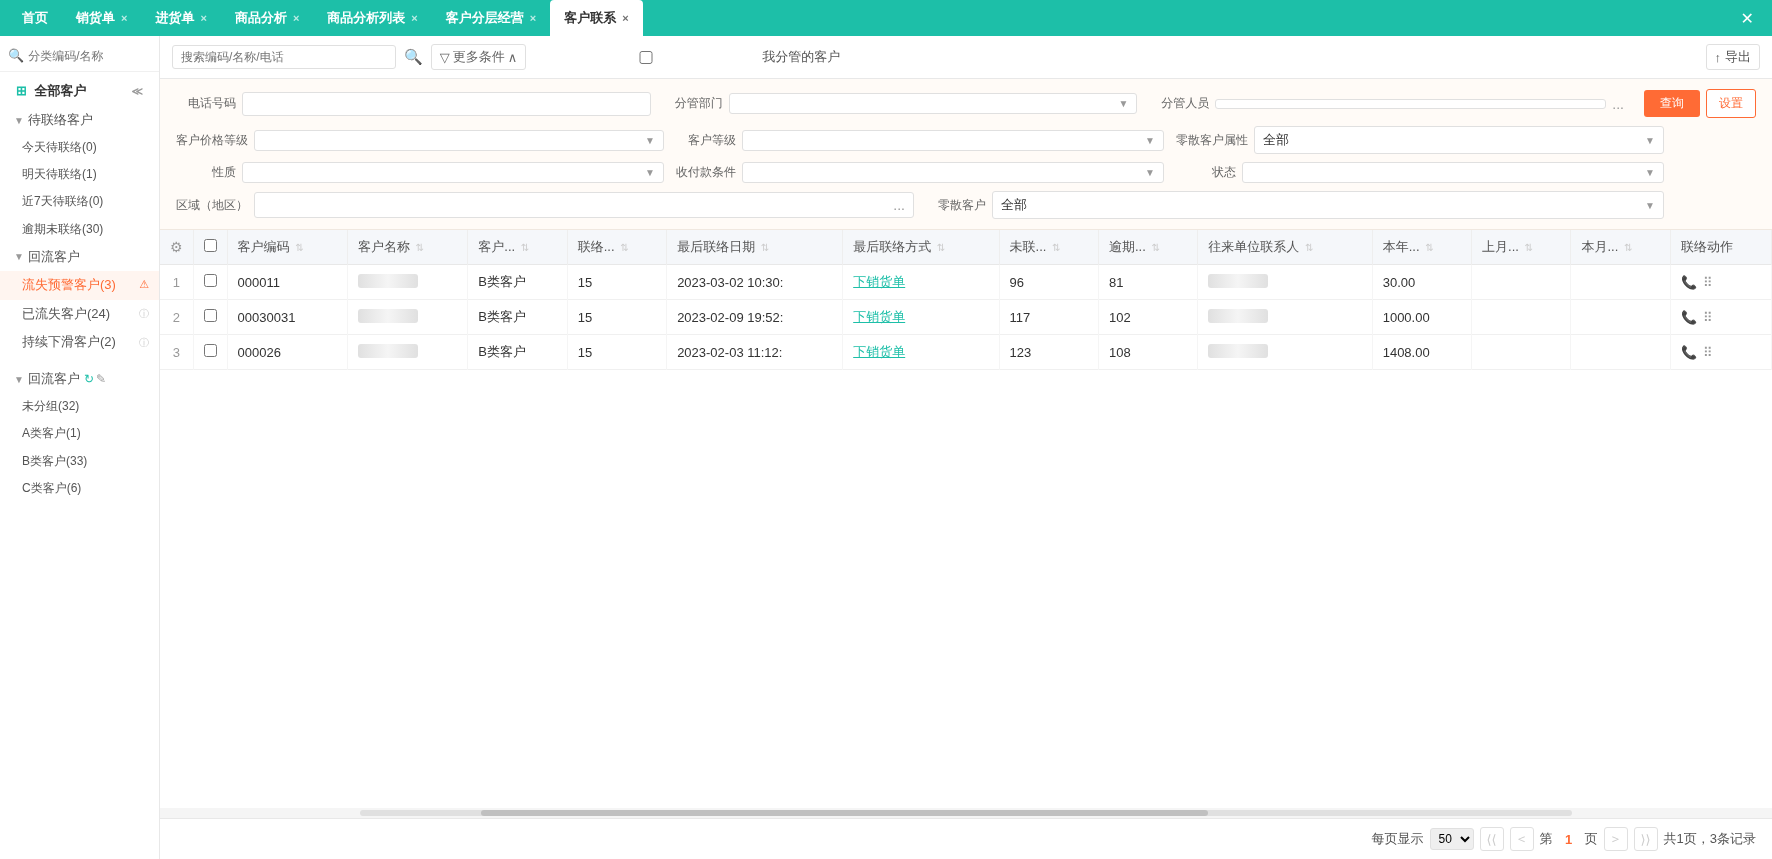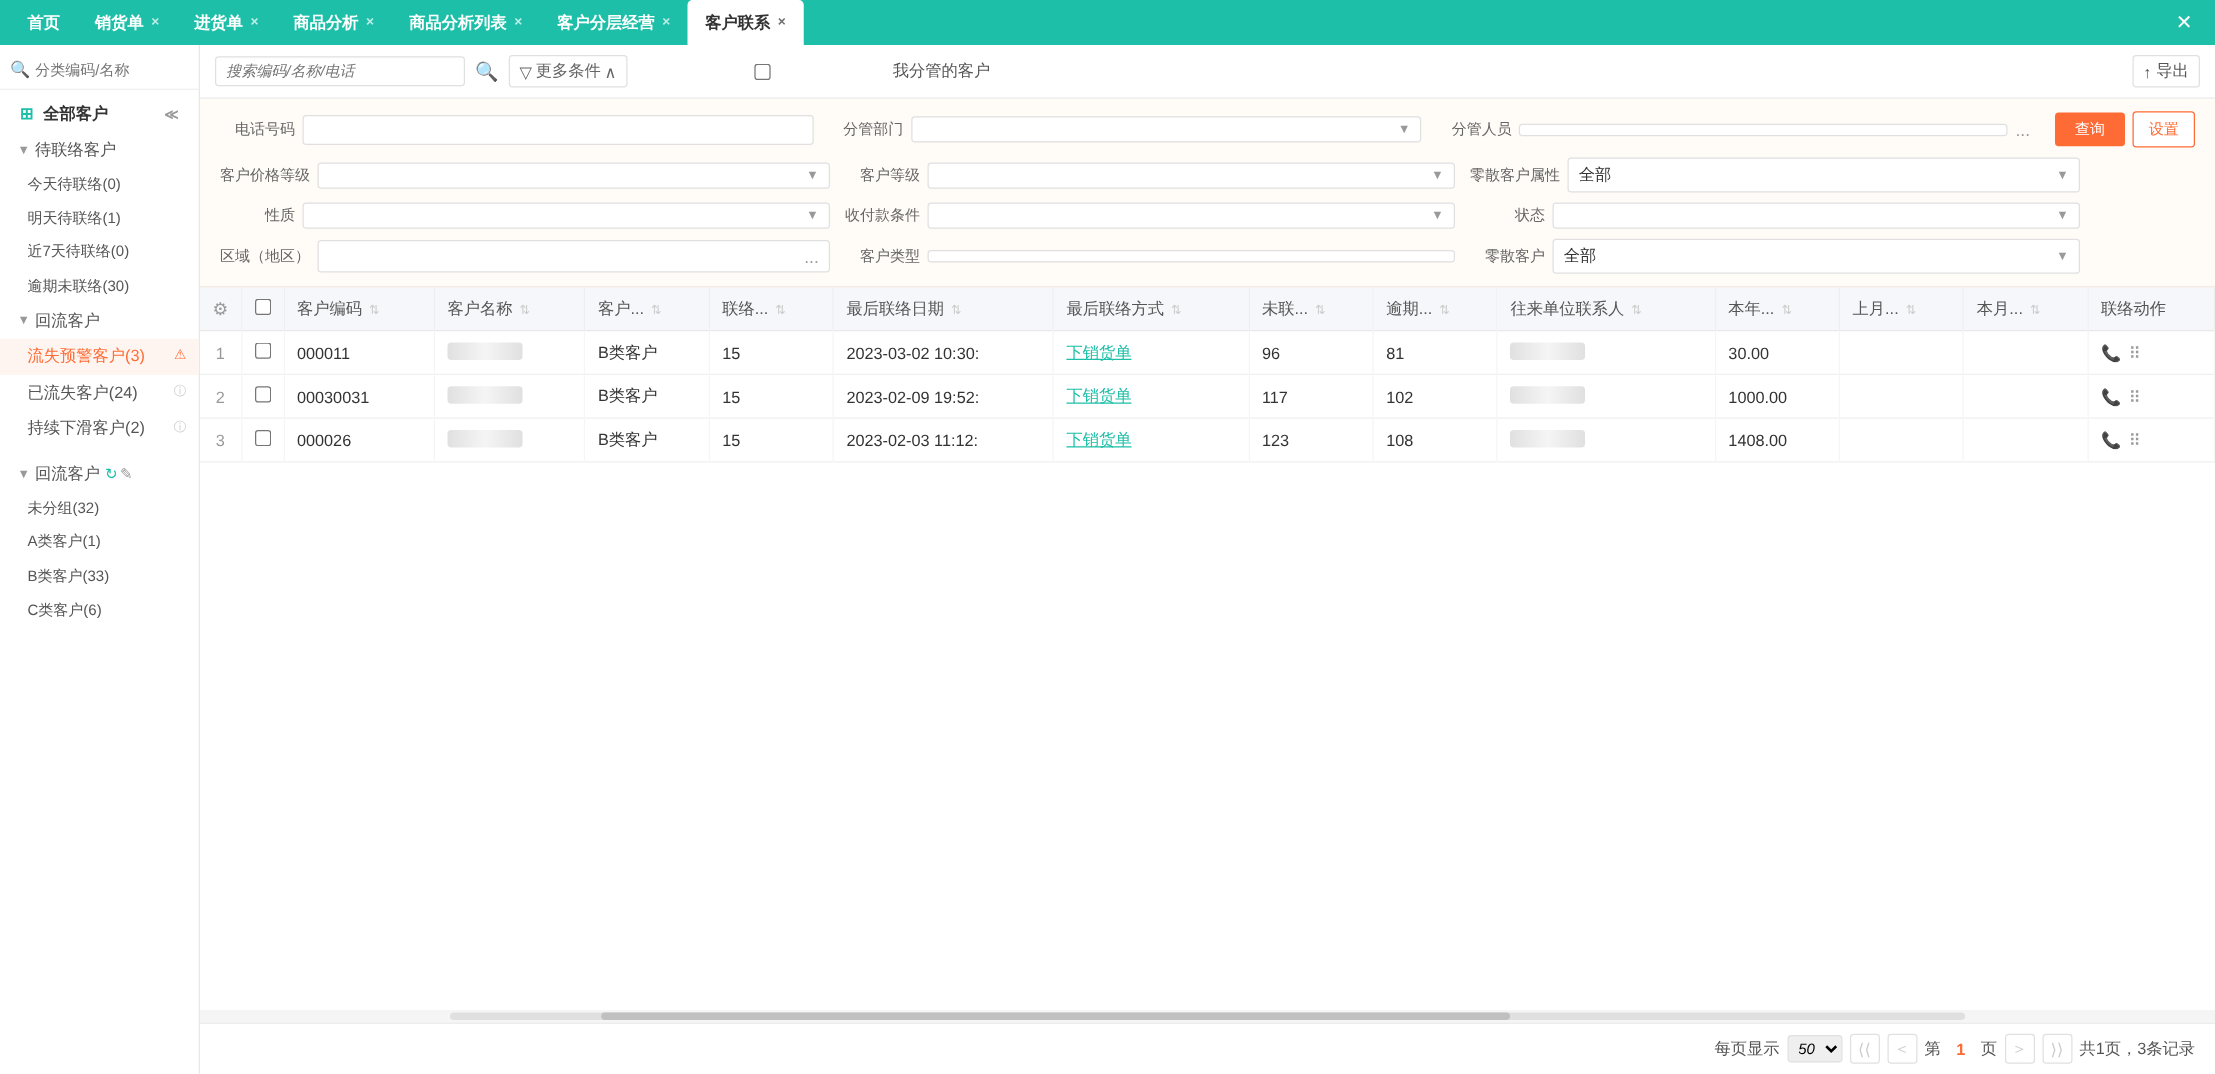--- a/index.html
+++ b/index.html
@@ -145,23 +145,22 @@
       align-items: center;
       gap: 8px;
       background: #fff;
     }
     .filter-bar input {
       border: 1px solid #e0e0e0;
       border-radius: 3px;
       padding: 4px 8px;
       font-size: 12px;
       color: #999;
-      width: 200px;
+      width: 224px;
       outline: none;
-      font-style: italic;
     }
     .filter-bar .search-btn {
       color: #1dbfa8;
       font-size: 15px;
       cursor: pointer;
     }
     .filter-more {
       display: flex;
       align-items: center;
       color: #666;
@@ -331,21 +330,20 @@
       background: #fff;
       gap: 6px;
       font-size: 12px;
       color: #555;
     }
     .pagination select {
       border: 1px solid #e0e0e0;
       border-radius: 3px;
       padding: 2px 4px;
       font-size: 12px;
-      font-style: italic;
     }
     .pagination .page-btn {
       width: 24px;
       height: 24px;
       display: flex;
       align-items: center;
       justify-content: center;
       border: 1px solid #e0e0e0;
       border-radius: 3px;
       cursor: pointer;
@@ -568,27 +566,20 @@
         </div>
         <div style="width:80px;"></div>
       </div>
 
       <div class="filter-row">
         <div class="filter-field">
           <label>区域（地区）</label>
           <div class="select-box">
             <span></span>
             <span class="filter-dots">...</span>
-          </div>
-        </div>
-        <div class="filter-field">
-          <label>客户类型</label>
-          <div class="select-box">
-            <span></span>
-            <span class="arrow"></span>
           </div>
         </div>
         <div class="filter-field">
           <label>零散客户</label>
           <div class="select-box">
             <span>全部</span>
             <span class="arrow">▼</span>
           </div>
         </div>
         <div style="width:80px;"></div>

